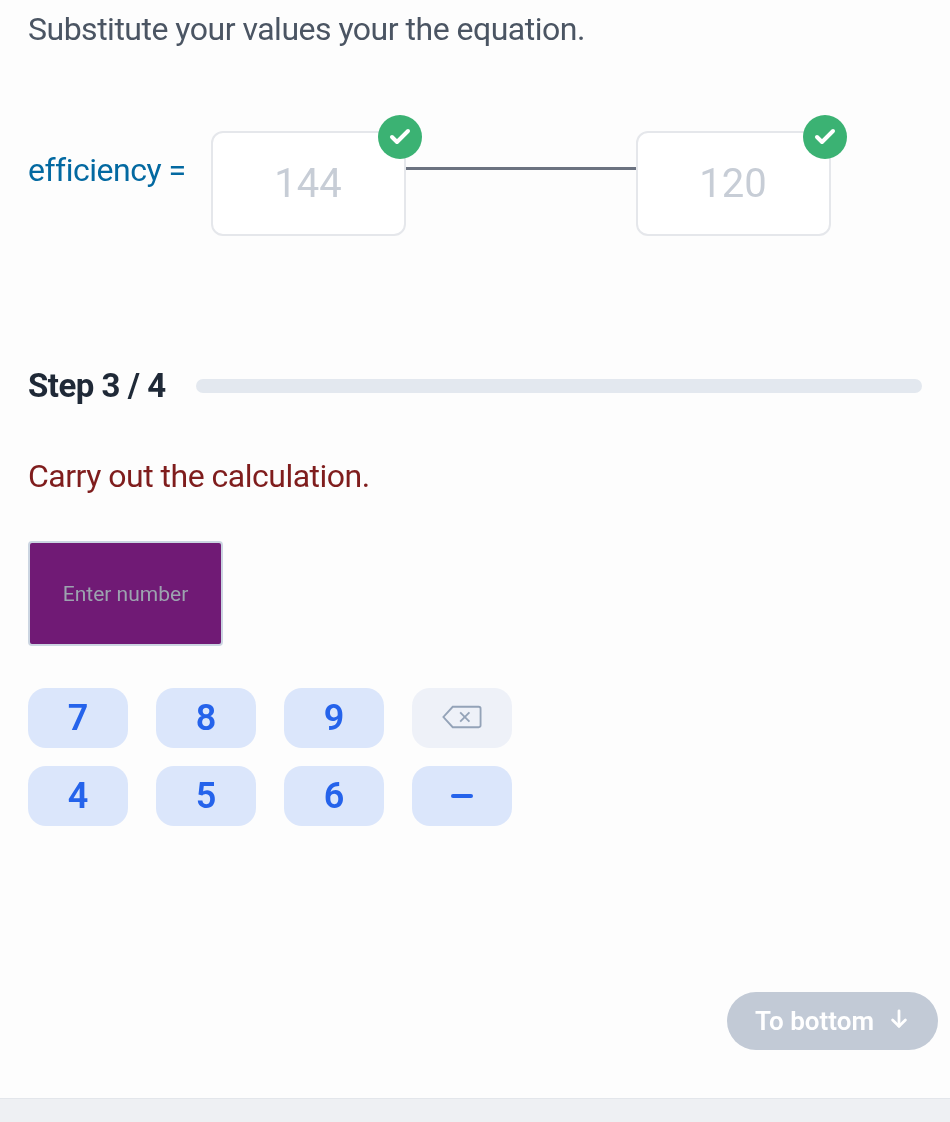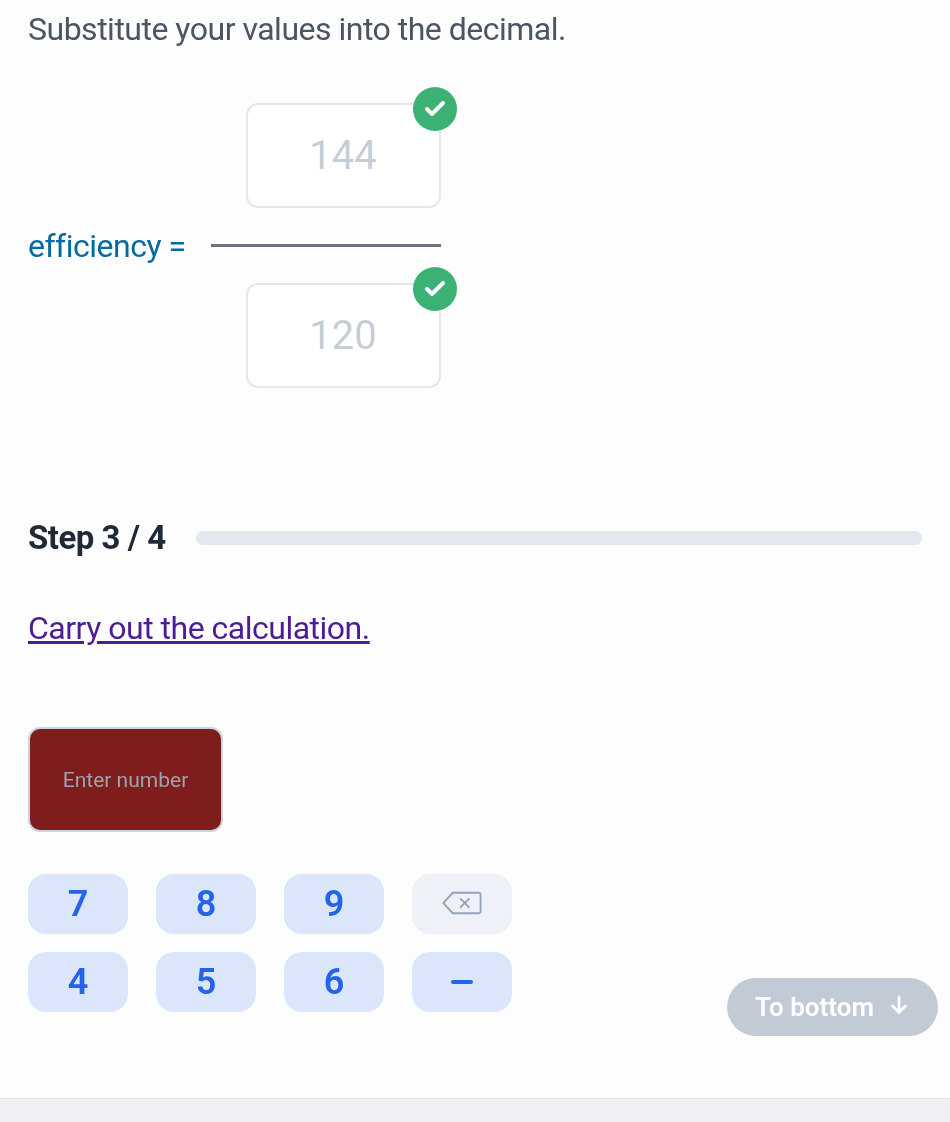--- a/index.html
+++ b/index.html
@@ -33,22 +33,23 @@
     }
     .eq-label {
       font-size: 32px;
       color: #0369a1;
       font-weight: 400;
       margin-right: 25px;
       letter-spacing: -0.5px;
     }
     .fraction {
       display: flex;
-      flex-direction: column;
-      align-items: flex-end;
+      flex-direction: row;
+      align-items: flex-start;
+      margin-top: 28px;
     }
     .fraction-line {
       width: 230px;
       height: 3px;
       background: #6b7280;
       margin: 36px 0;
     }
     .value-box {
       position: relative;
       width: 195px;
@@ -95,43 +96,42 @@
       letter-spacing: -0.5px;
     }
     .step-line {
       flex: 1;
       height: 14px;
       background: #e3e8ef;
       border-radius: 7px;
     }
     .step-instruction {
       font-size: 32px;
-      color: #4c1d95;
-      font-weight: 400;
-      margin-bottom: 80px;
-      letter-spacing: -0.5px;
-      text-decoration: underline;
+      color: #7f1d1d;
+      font-weight: 400;
+      margin-bottom: 46px;
+      letter-spacing: -0.5px;
     }
     .step-question {
       font-size: 32px;
       color: #4b5563;
       font-weight: 400;
       margin-bottom: 55px;
       letter-spacing: -0.5px;
     }
     .answer-input {
       width: 195px;
       height: 105px;
       border: 2px solid #cbd5e1;
-      border-radius: 12px;
+      border-radius: 4px;
       font-size: 21px;
       color: #9ca3af;
       text-align: center;
       outline: none;
-      background: #7f1d1d;
+      background: #701a75;
       font-family: inherit;
       margin-bottom: 42px;
     }
     .answer-input::placeholder {
       color: #9ca3af;
     }
     .keypad {
       display: flex;
       flex-direction: column;
       gap: 18px;
@@ -165,21 +165,21 @@
     }
     .minus-glyph {
       width: 22px;
       height: 4px;
       background: #2563eb;
       border-radius: 2px;
     }
     .to-bottom {
       position: absolute;
       right: 12px;
-      bottom: 86px;
+      bottom: 72px;
       background: #c2cad6;
       color: #fff;
       border: none;
       border-radius: 30px;
       padding: 14px 28px;
       font-size: 26px;
       font-weight: 600;
       display: flex;
       align-items: center;
       gap: 14px;
@@ -197,21 +197,21 @@
       right: 0;
       height: 24px;
       background: #eef0f3;
       border-top: 1px solid #e3e6eb;
     }
   </style>
 </head>
 <body>
 
 <div class="content">
-  <div class="instruction">Substitute your values into the decimal.</div>
+  <div class="instruction">Substitute your values your the equation.</div>
 
   <div class="equation-row">
     <div class="eq-label">efficiency =</div>
     <div class="fraction">
       <div class="value-box">
         <span class="value">144</span>
         <div class="check-badge">
           <svg viewBox="0 0 24 24" fill="none" stroke="#fff" stroke-width="4" stroke-linecap="round" stroke-linejoin="round">
               <polyline points="4 12 9 17 20 6"></polyline>
             </svg>

